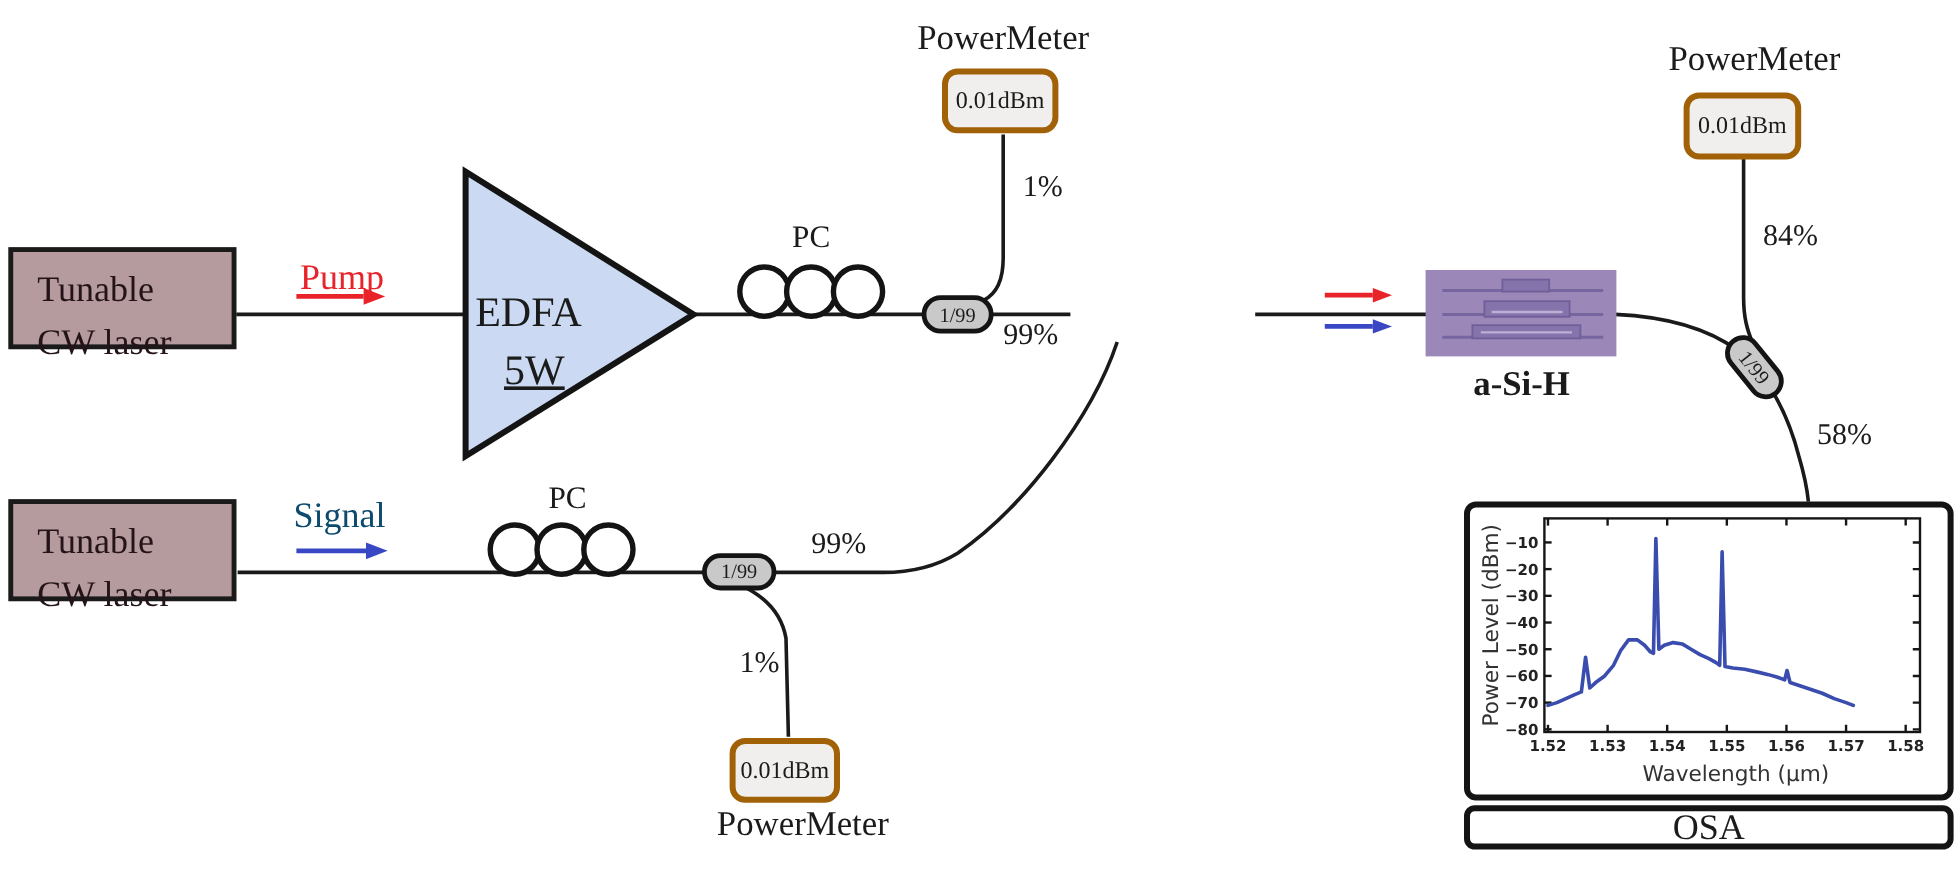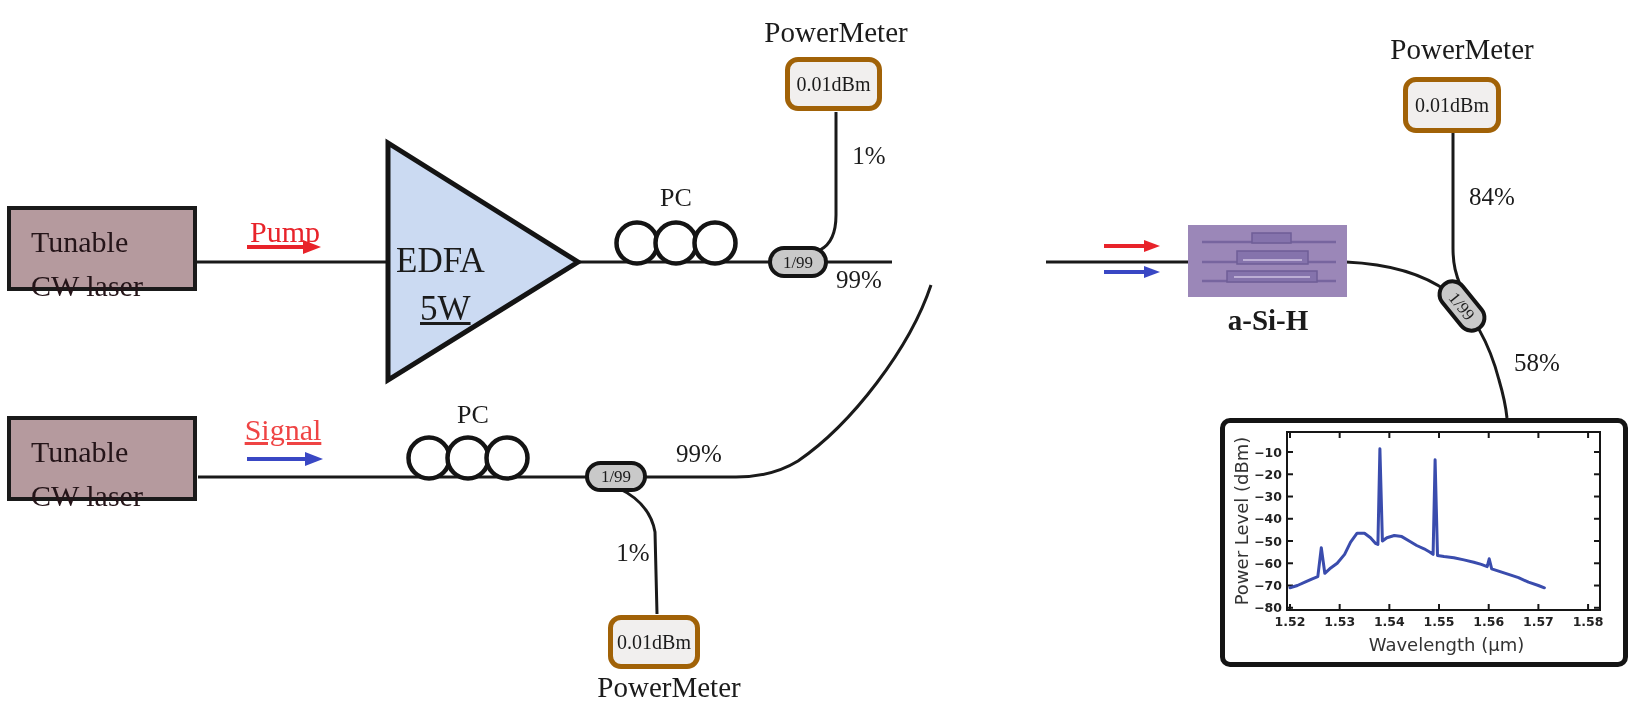--- a/index.html
+++ b/index.html
@@ -6,21 +6,21 @@
   *{box-sizing:border-box;}
   .stage{position:relative;width:1631px;height:727px;background:#ffffff;overflow:hidden;
          font-family:"Liberation Serif","DejaVu Serif",serif;color:#1b1b1b;}
   svg.wiring{position:absolute;left:0;top:0;z-index:1;}
   .stage > div{z-index:2;}
 
   .laser-box{position:absolute;width:190px;height:85px;background:#b59a9e;
              border:4px solid #1a1a1a;padding:10px 0 0 20px;font-size:30px;line-height:44px;color:#241418;}
   .beam-label{position:absolute;font-size:30px;text-align:center;}
   .pump-color{color:#e8232a;}
-  .signal-color{color:#ef4444;text-decoration:underline;}
+  .signal-color{color:#0c4a6e;}
 
   .edfa-text{position:absolute;font-size:35px;text-align:left;margin-top:29px;}
 
   .pc-label{position:absolute;font-size:26px;text-align:center;width:70px;}
 
   .splitter{position:absolute;display:flex;align-items:center;justify-content:center;
             background:#c9c9c9;border:4px solid #141414;border-radius:16px;
             font-size:17px;line-height:1;}
   .coupler{position:absolute;left:888px;top:241px;width:160px;height:42px;
            background:#f6aa80;border:4px solid #141414;border-radius:21px;
@@ -143,20 +143,21 @@
   <div class="dut-label" style="left:1210px;top:304px;width:116px;font-weight:bold;">a-Si-H</div>
 
   <div class="pm-title" style="left:1364px;top:33px;">PowerMeter</div>
   <div class="pm-box" style="left:1403px;top:77px;width:98px;height:56px;">0.01dBm</div>
   <div class="pct" style="left:1460px;top:183px;width:64px;">84%</div>
 
   <div class="splitter" style="left:1432px;top:291px;width:60px;height:30px;transform:rotate(51deg);">1/99</div>
   <div class="pct" style="left:1504px;top:349px;width:66px;">58%</div>
 
   <div class="osa-box"></div>
+  <div class="osa-bar">OSA</div>
   <svg id="osa-chart" width="408" height="249" viewBox="0 0 408 249">
       <rect x="67" y="14" width="313" height="178" fill="#ffffff" stroke="#161616" stroke-width="2"></rect>
       <line x1="69.98095238095206" y1="192" x2="69.98095238095206" y2="186" stroke="#161616" stroke-width="2"></line>
       <line x1="69.98095238095206" y1="14" x2="69.98095238095206" y2="20" stroke="#161616" stroke-width="2"></line>
       <text x="69.98095238095206" y="208" text-anchor="middle" class="tick-label">1.52</text>
       <line x1="119.66349206349182" y1="192" x2="119.66349206349182" y2="186" stroke="#161616" stroke-width="2"></line>
       <line x1="119.66349206349182" y1="14" x2="119.66349206349182" y2="20" stroke="#161616" stroke-width="2"></line>
       <text x="119.66349206349182" y="208" text-anchor="middle" class="tick-label">1.53</text>
       <line x1="169.3460317460316" y1="192" x2="169.3460317460316" y2="186" stroke="#161616" stroke-width="2"></line>
       <line x1="169.3460317460316" y1="14" x2="169.3460317460316" y2="20" stroke="#161616" stroke-width="2"></line>

